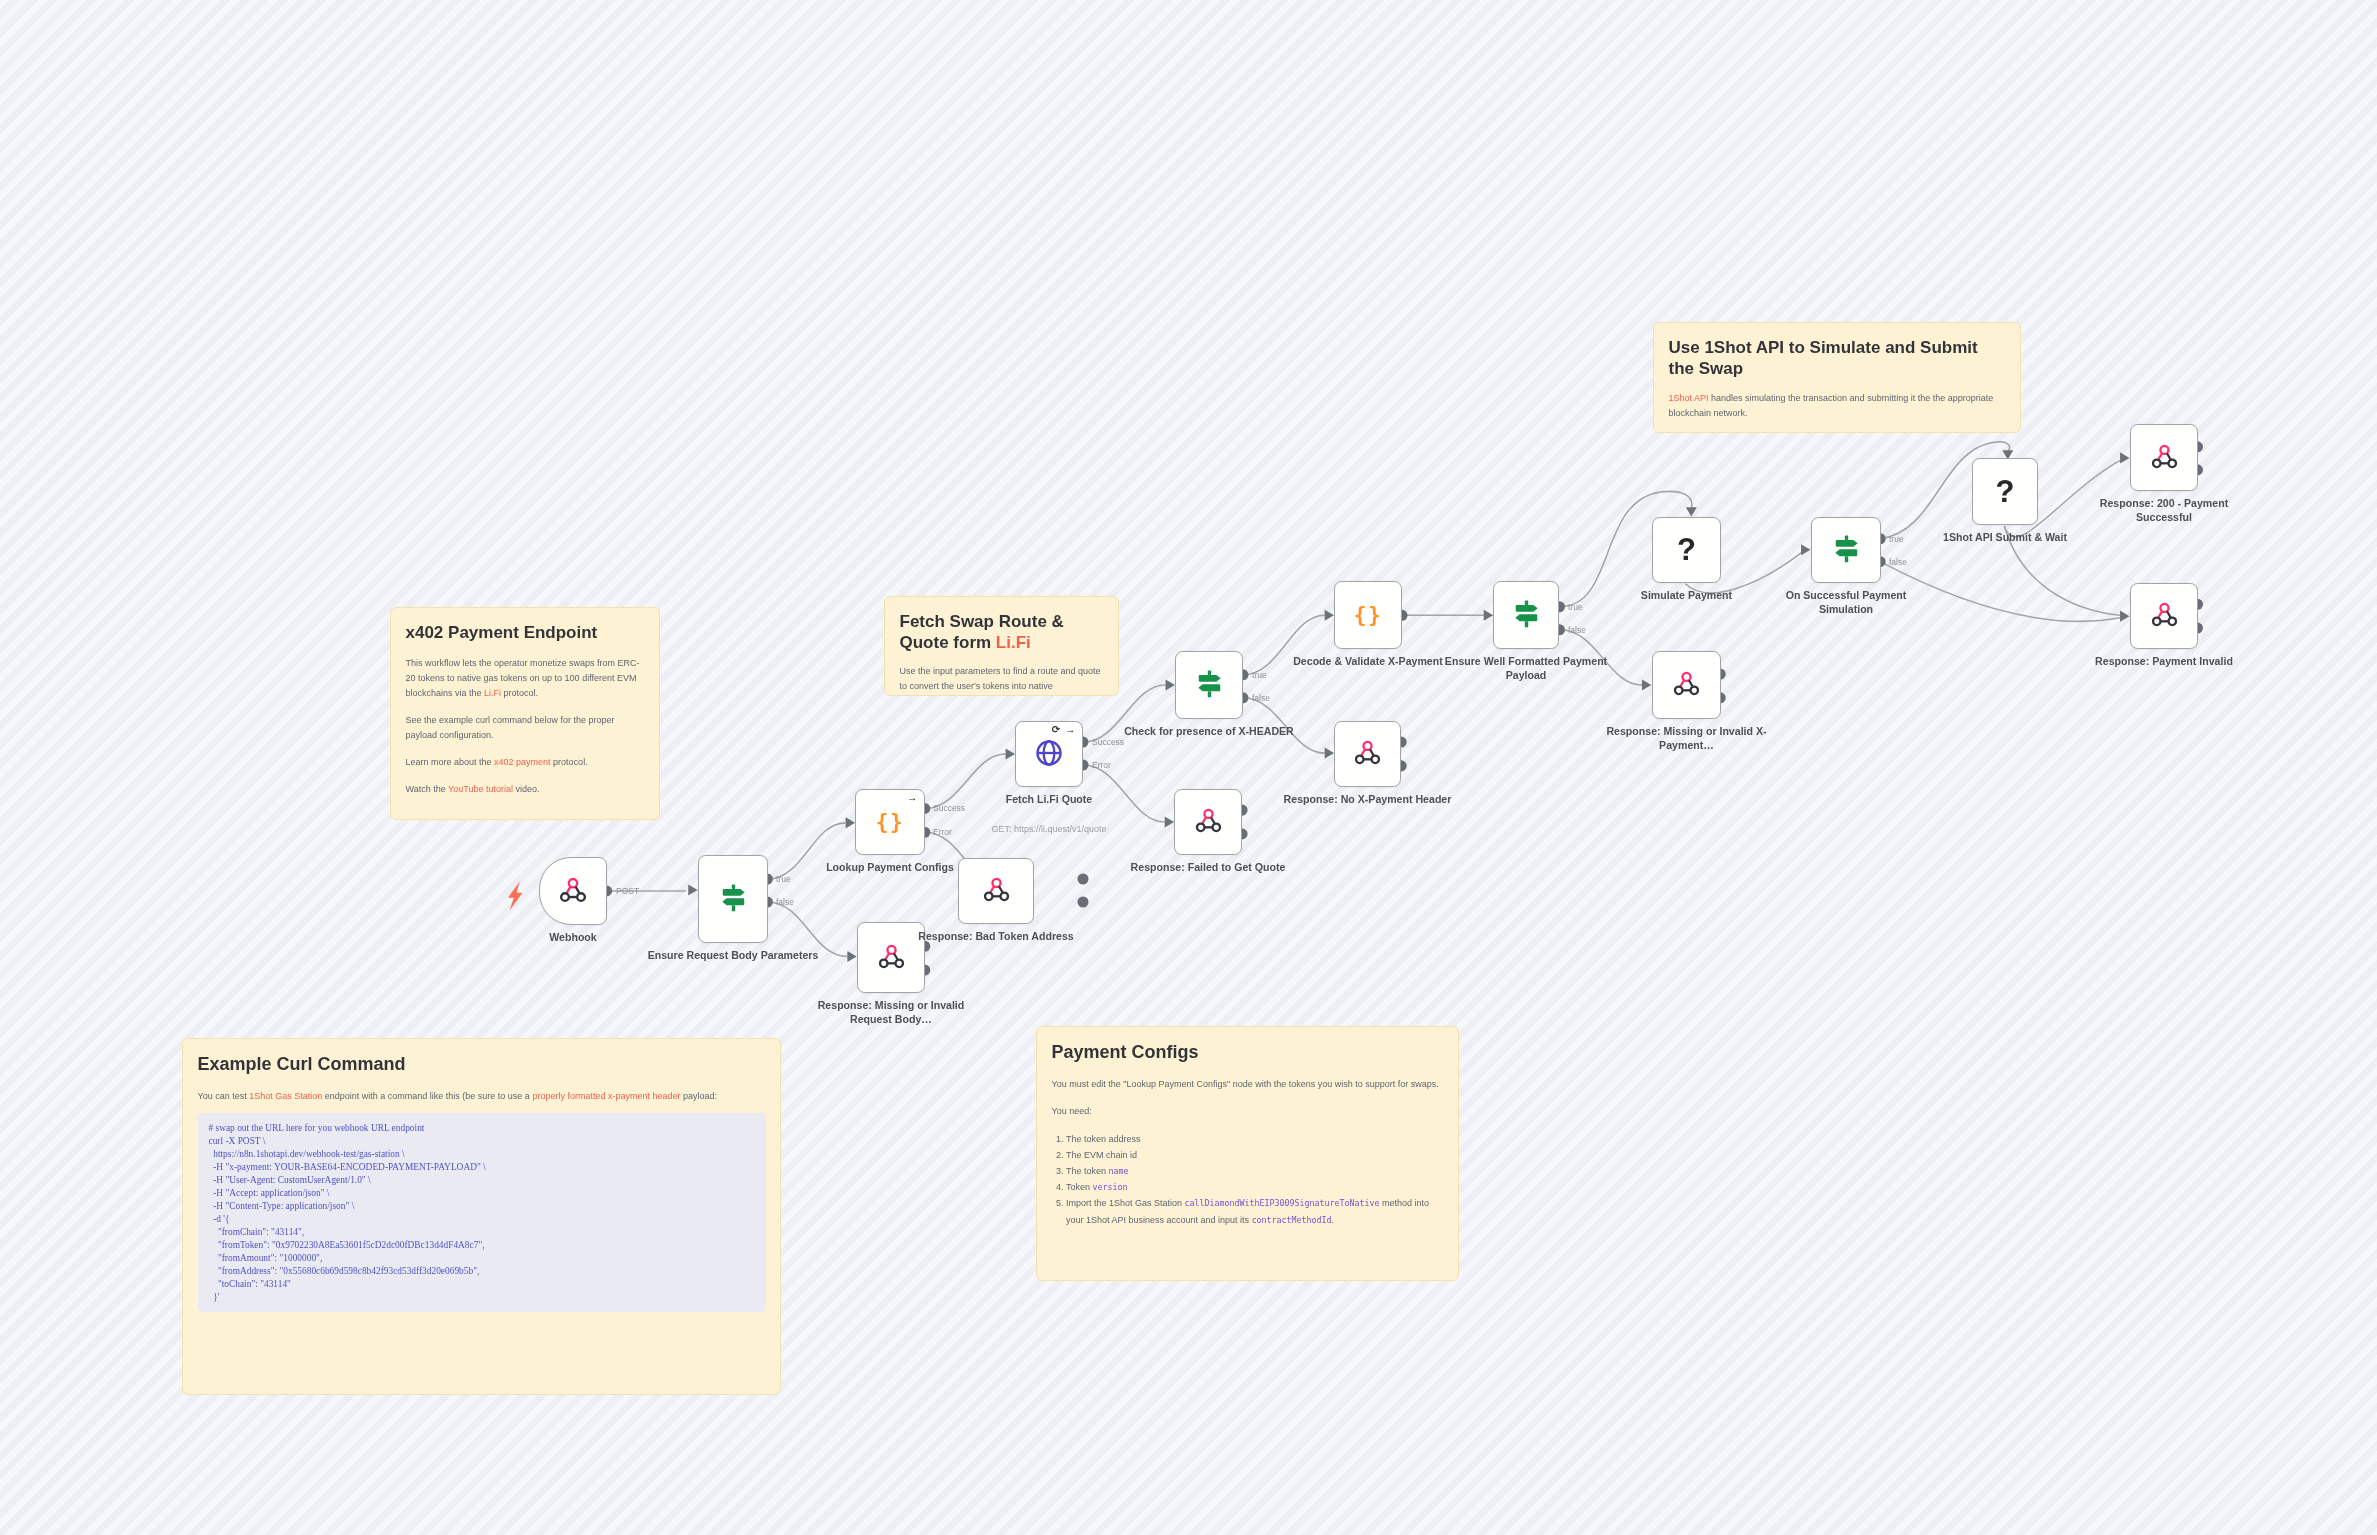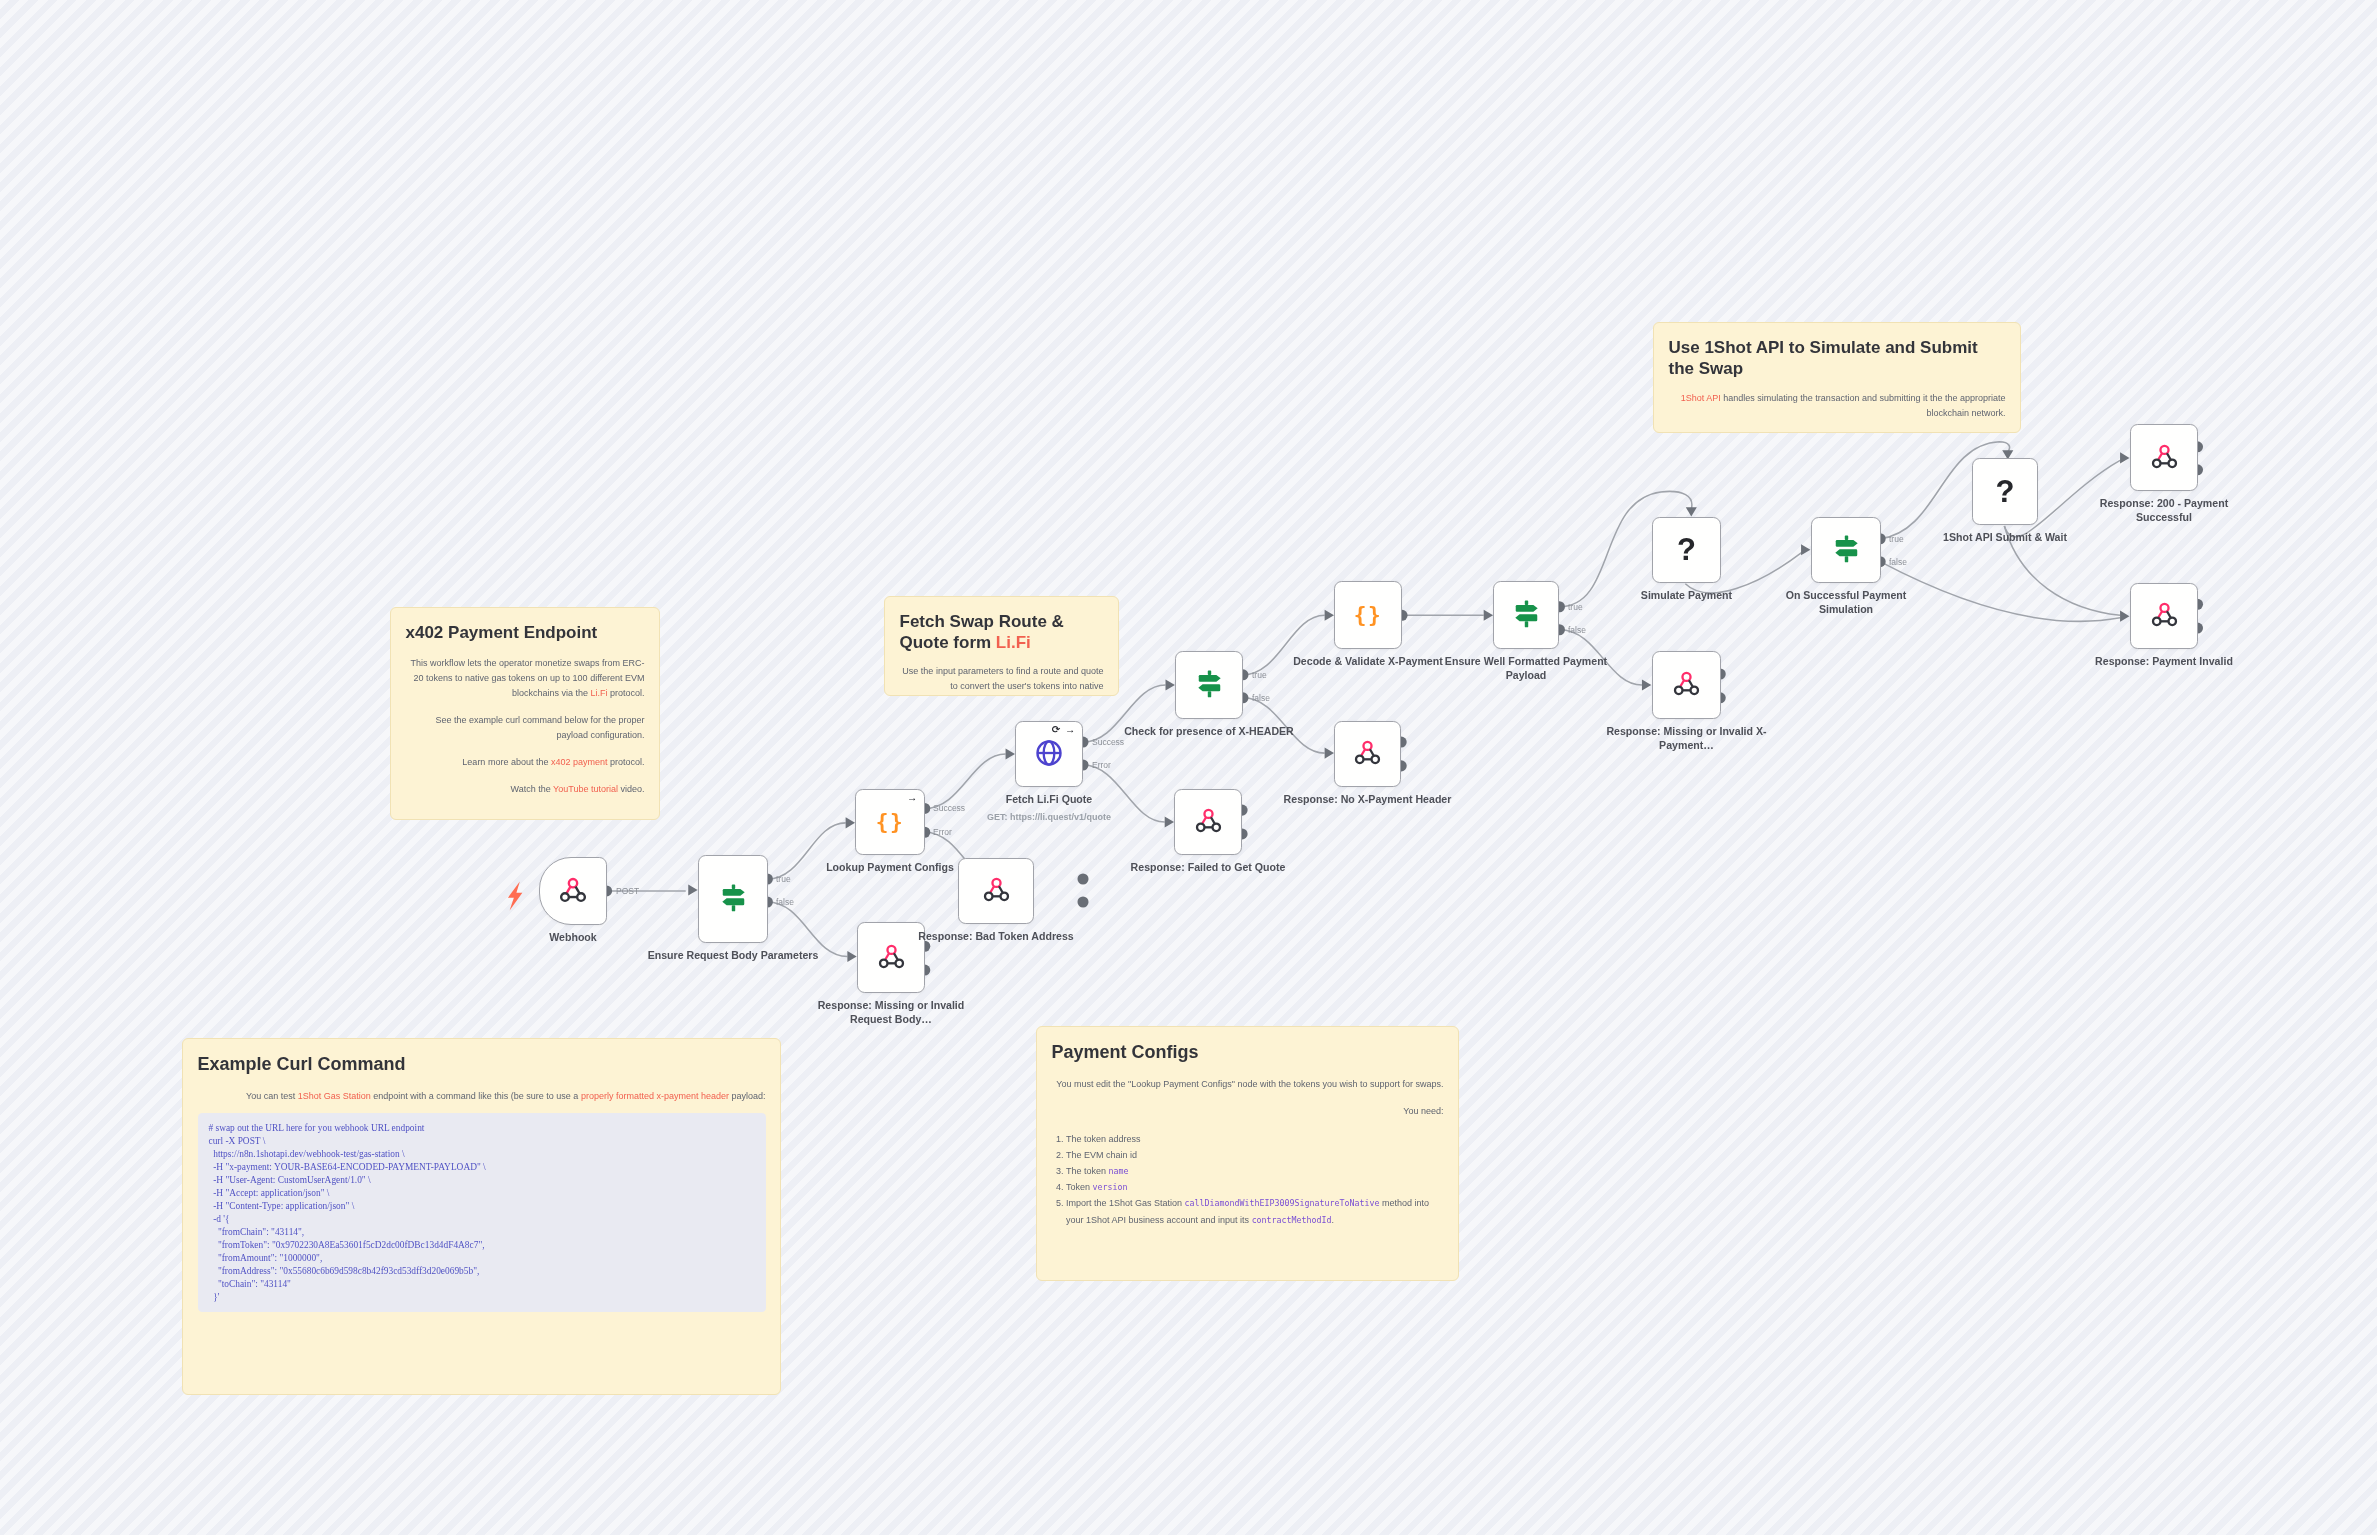--- a/index.html
+++ b/index.html
@@ -20,34 +20,34 @@
     position:absolute;inset:0;background:#fffffe;
     border:1.7px solid #a1a3aa;border-radius:7.7px;
     display:flex;align-items:center;justify-content:center;
     box-shadow:0 0.9px 2.6px rgba(60,60,70,.06);
   }
   .node-box.d-shape{border-radius:32px 7.7px 7.7px 32px;}
   .node-label{
     position:absolute;top:100%;margin-top:6px;left:50%;transform:translateX(-50%);
     width:174px;text-align:center;font-size:10.6px;font-weight:600;color:#4e5058;line-height:1.3;
   }
-  .node-sub{display:block;font-size:9px;color:#9aa0a8;font-weight:700;margin-top:5px;}
+  .node-sub{display:block;font-size:9px;color:#9aa0a8;font-weight:400;margin-top:17px;}
   .flags{position:absolute;top:1.7px;right:6px;font-size:10.2px;font-weight:700;color:#2d2f35;letter-spacing:0.9px;}
   .qmark{font-size:31px;font-weight:700;color:#26272b;}
   .braces{font-family:"DejaVu Sans Mono",monospace;font-size:21px;font-weight:700;color:#ff9222;letter-spacing:1.7px;}
   .port-label{position:absolute;font-size:8.5px;color:#8c9097;transform:translateY(-50%);white-space:nowrap;}
 
   
   .sticky{
     position:absolute;background:#fdf3d4;border:0.9px solid #f1e2b4;border-radius:6px;
     padding:10.2px 14.5px;box-sizing:border-box;overflow:hidden;
   }
   .sticky h2{font-size:17px;font-weight:700;color:#33343a;margin:3.4px 0 13.6px;line-height:1.25;}
   .sticky.big h2{font-size:18px;}
-  .sticky p{font-size:9px;color:#5f6470;line-height:1.62;margin:0 0 12.8px;text-align:right;}
+  .sticky p{font-size:9px;color:#5f6470;line-height:1.62;margin:0 0 12.8px;}
   .link{color:#f1604f;cursor:pointer;}
   .codeword{font-family:"DejaVu Sans Mono",monospace;color:#7a4fd4;font-size:8.3px;}
   .codeblock{
     background:#e9eaf2;border-radius:4.3px;padding:8.5px 11px;margin-top:3.4px;
     font-family:"DejaVu Sans Mono",monospace;font-size:9.4px;color:#5052c4;line-height:1.38;
   }
   .codeblock pre{margin:0;white-space:pre;font-family:Liberation Serif, serif;}
   .sticky ol{margin:0;padding-left:14.5px;}
   .sticky ol li{font-size:9px;color:#5f6470;line-height:1.78;}
 </style>

